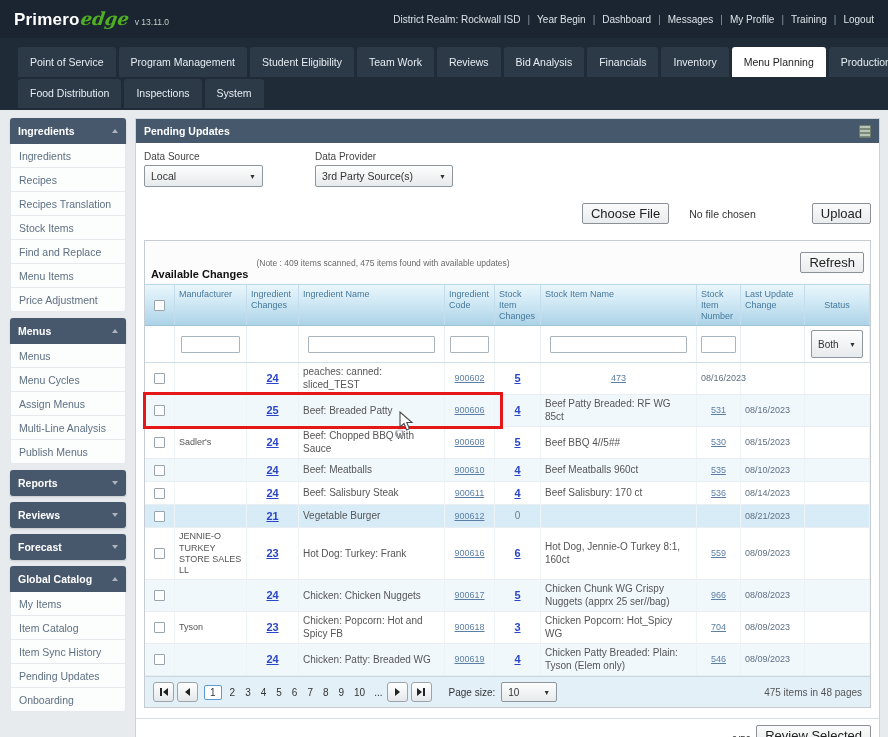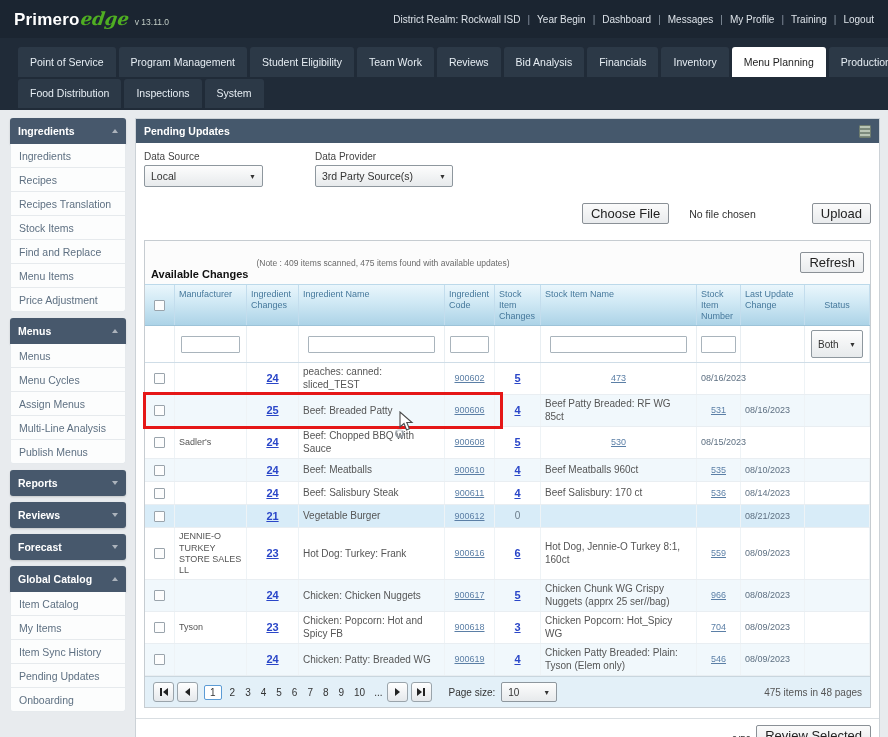--- a/index.html
+++ b/index.html
@@ -186,22 +186,22 @@
   </div>
   <div class="sb-header collapsed">
     <span>Forecast</span>
       <span class="chev down"></span>
   </div>
 
   <div class="sb-header exp">
     <span>Global Catalog</span>
       <span class="chev up"></span>
   </div>
+  <div class="sb-item">My Items</div>
   <div class="sb-item">Item Catalog</div>
-  <div class="sb-item">My Items</div>
   <div class="sb-item">Item Sync History</div>
   <div class="sb-item">Pending Updates</div>
   <div class="sb-item last">Onboarding</div>
 </div>
 
 <div class="panel">
   <div class="panel-header">
     <span class="panel-title">Pending Updates</span>
     <span class="hdr-icon"></span>
   </div>
@@ -335,20 +335,21 @@
         <div class="td center">
             <span class="chg-link">24</span>
           </div>
         <div class="td">Beef: Chopped BBQ with Sauce</div>
         <div class="td center">
             <span class="code-link">900608</span>
           </div>
         <div class="td center">
             <span class="chg-link">5</span>
           </div>
+        <div class="td">Beef BBQ 4//5##</div>
         <div class="td center">
             <span class="code-link">530</span>
           </div>
         <div class="td date">08/15/2023</div>
         <div class="td"></div>
       </div>
 
       <div class="grid trow">
         <div class="td center">
             <span class="cb"></span>

